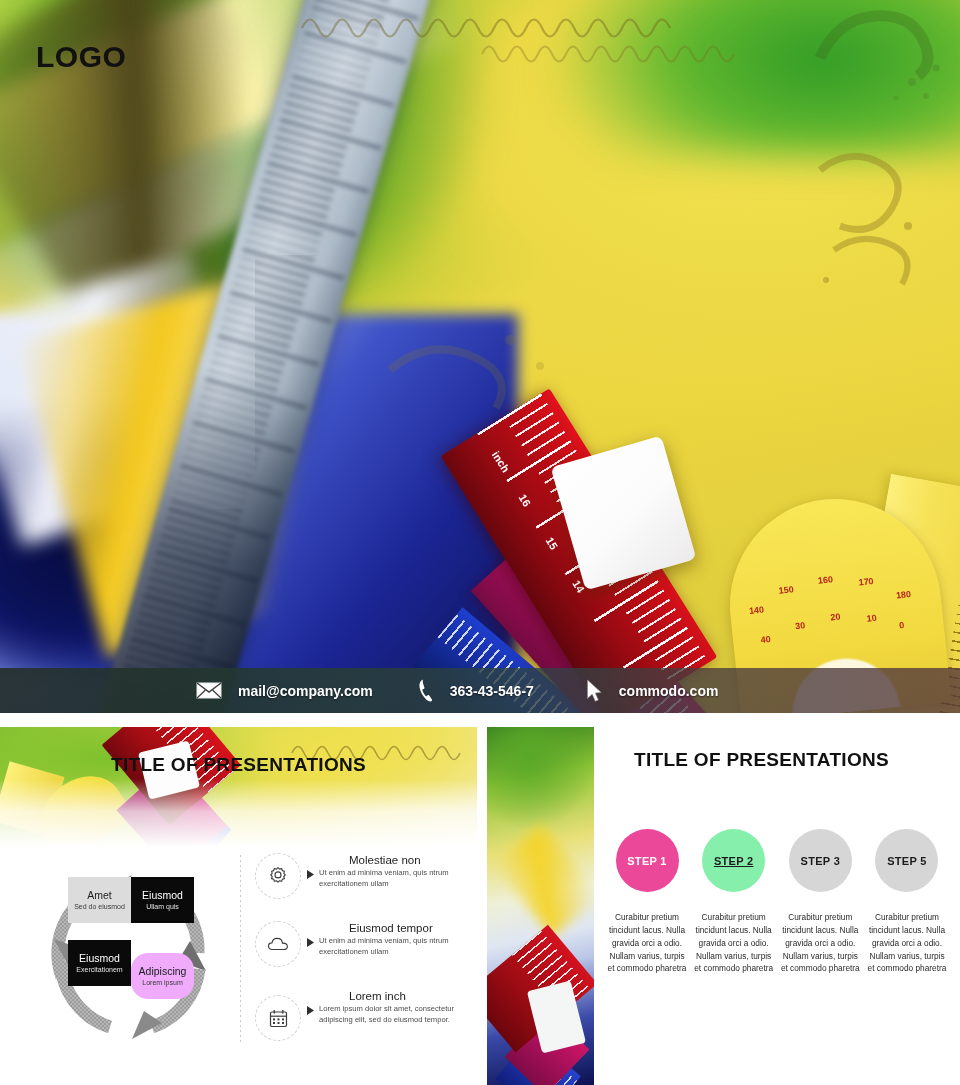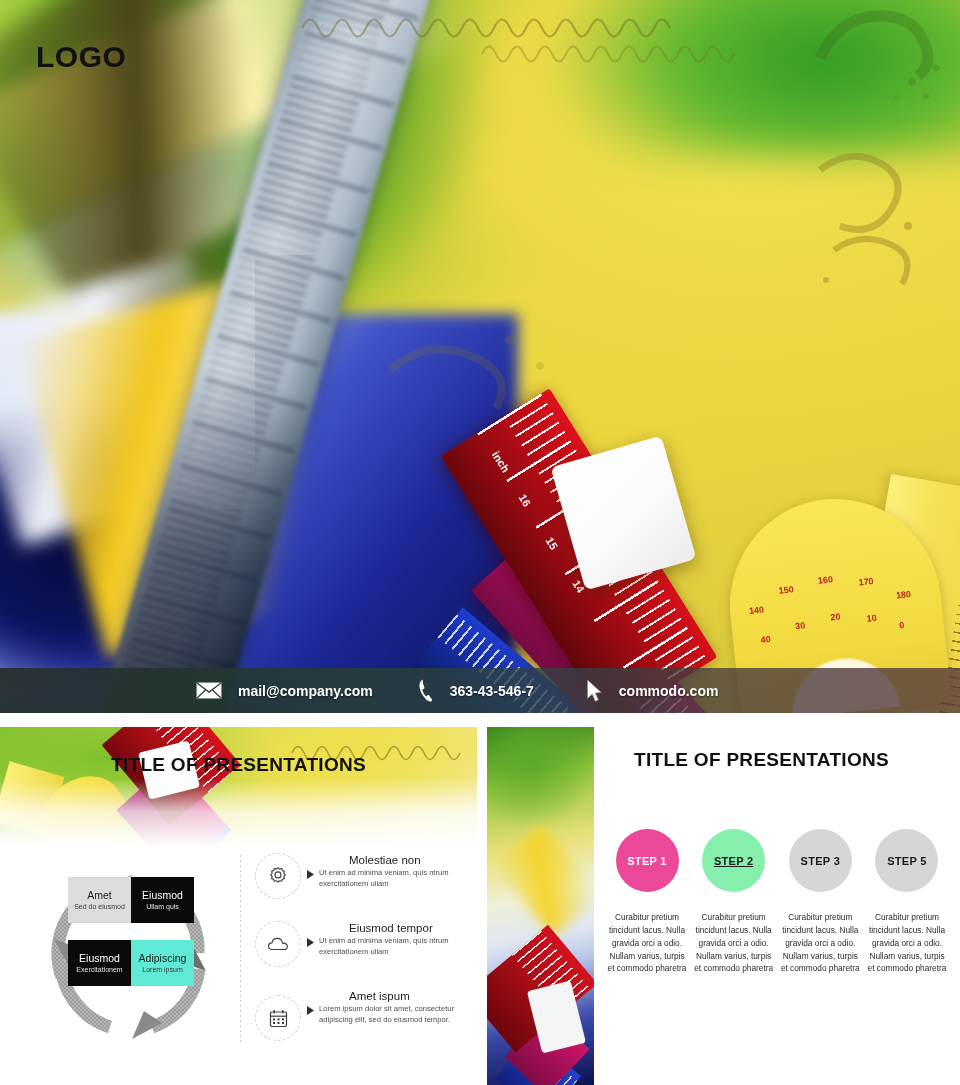--- a/index.html
+++ b/index.html
@@ -251,21 +251,21 @@
 
   
   .cycle { position:absolute; left:36px; top:130px; width:190px; height:195px; }
   .cyc-quads { position:absolute; left:32px; top:20px; width:126px; height:126px; }
   .quad { position:absolute; width:63px; height:46px;
     display:flex; flex-direction:column; align-items:center; justify-content:center;
     text-align:center; line-height:1.15; }
   .q-tl { left:0; top:0; background:#dcdcdc; }
   .q-tr { left:63px; top:0; background:#0a0a0a; }
   .q-bl { left:0; top:63px; background:#0a0a0a; }
-  .q-br { left:63px; top:63px; background:#5eead4; }
+  .q-br { left:63px; top:76px; background:#f0abfc;border-radius:17px; }
   .q-title { font-size:10.5px; font-weight:400; margin-bottom:2px; }
   .q-sub { font-size:7px; }
   .q-light .q-title { color:#1c1c1c; } .q-light .q-sub { color:#3a3a3a; }
   .q-dark .q-title { color:#ffffff; } .q-dark .q-sub { color:#e4e4e4; }
 
   
   .list { position:absolute; left:255px; top:126px; width:215px; }
   .list-divider { position:absolute; left:240px; top:128px; width:1px; height:190px;
     background:repeating-linear-gradient(180deg,#c9c9c9 0 2px, rgba(0,0,0,0) 2px 5px); }
   .list-item { display:flex; align-items:flex-start; margin-bottom:22px; }
@@ -564,21 +564,21 @@
                 <rect x="13" y="13" width="2" height="2"></rect>
               </g>
             </svg>
           </div>
           <div class="li-arrow">
             <svg width="7" height="9" viewBox="0 0 7 9">
                 <polygon points="0,0 7,4.5 0,9" fill="#2f2f2f"></polygon>
               </svg>
           </div>
           <div class="li-text">
-            <div class="li-title">Amet ispum</div>
+            <div class="li-title">Lorem inch</div>
             <div class="li-body">Lorem ipsum dolor sit amet, consectetur adipiscing elit, sed do eiusmod tempor.</div>
           </div>
         </div>
 
       </div>
     </div>
 
     <div class="slide slide-right">
       <div class="rstrip">
         <div class="rs-ylw"></div>

